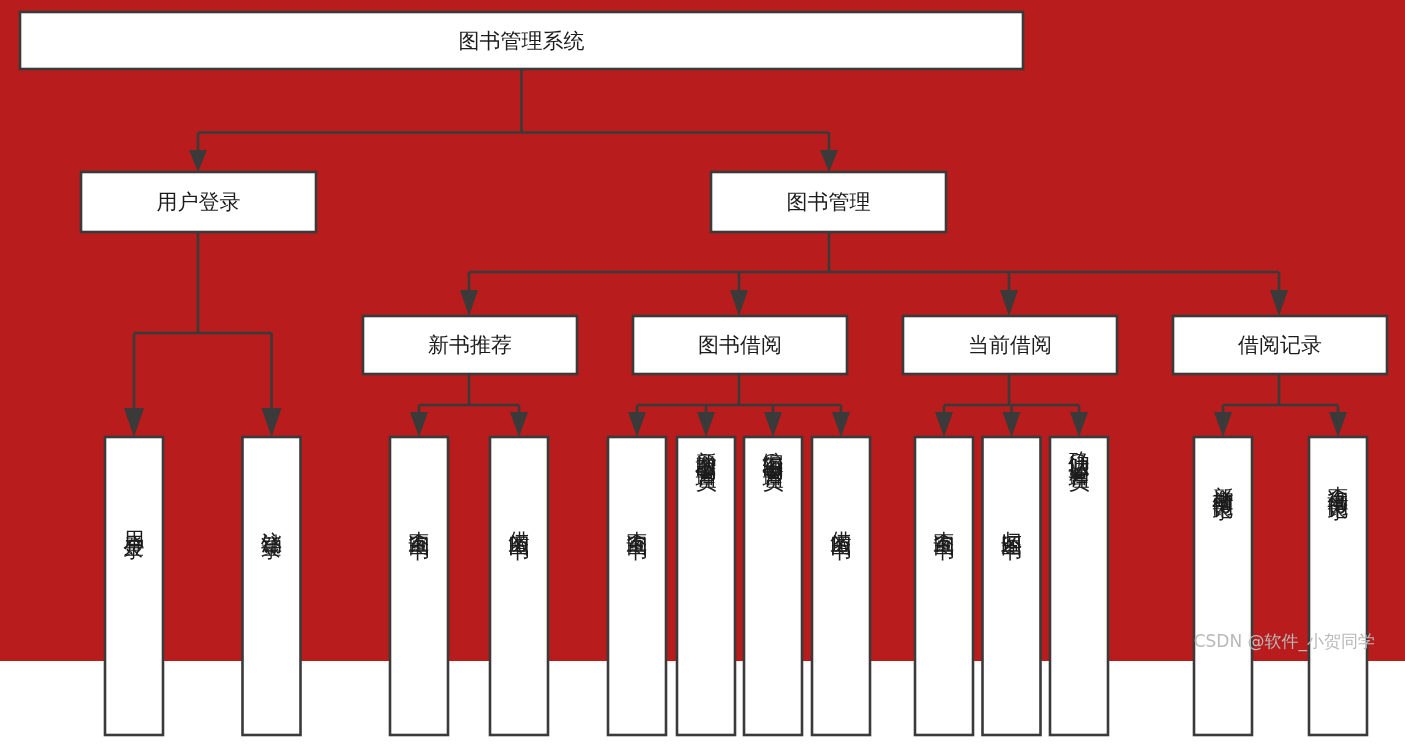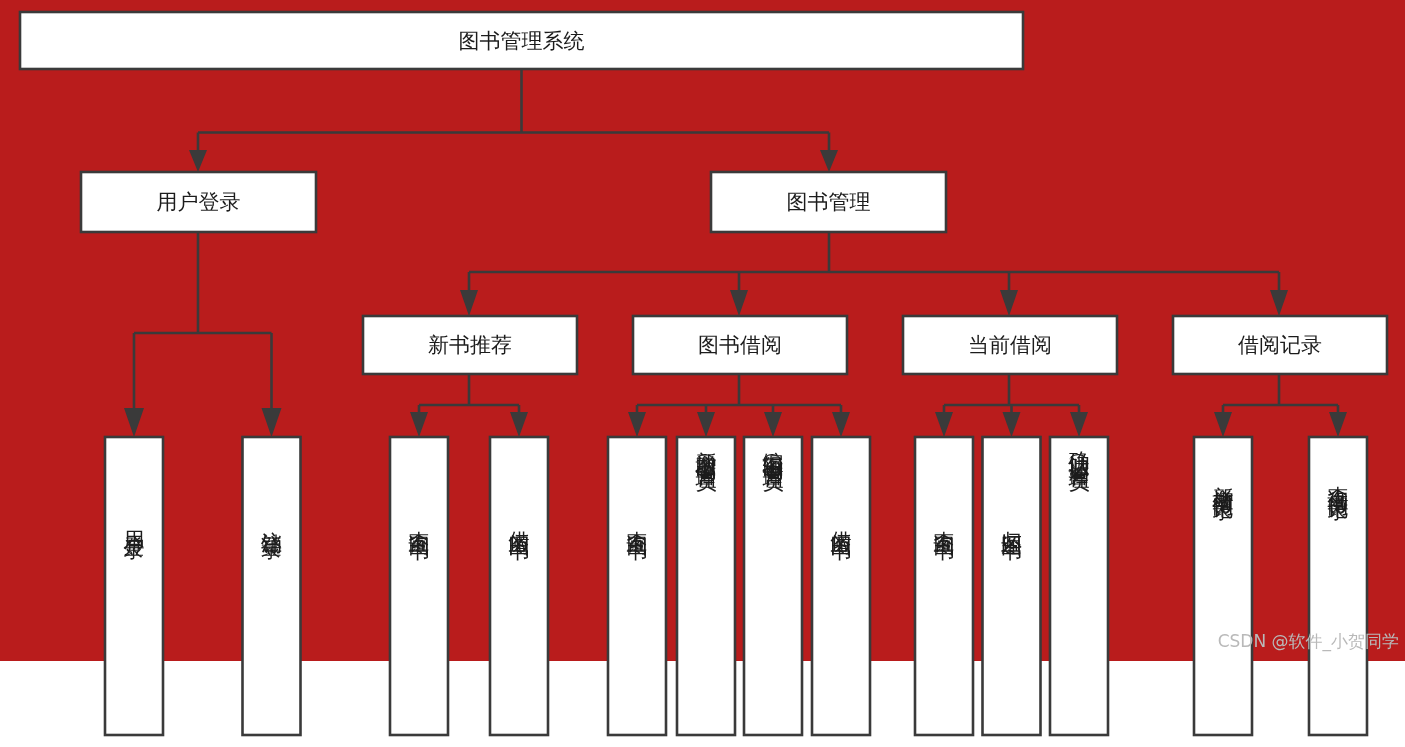--- a/index.html
+++ b/index.html
@@ -54,21 +54,21 @@
     font-family: "DejaVu Sans", "Liberation Sans", sans-serif;
     font-size: 21px;
     fill: #1c1c1c;
     text-anchor: middle;
     writing-mode: vertical-rl;
     glyph-orientation-vertical: 0;
     letter-spacing: 3px;
   }
   .watermark {
     position: absolute;
-    right: 6px;
+    right: 30px;
     bottom: 8px;
     font-family: "DejaVu Sans", "Liberation Sans", sans-serif;
     font-size: 17px;
     color: #b9b9b9;
     white-space: nowrap;
     user-select: none;
     pointer-events: none;
   }
 </style>
 </head>

